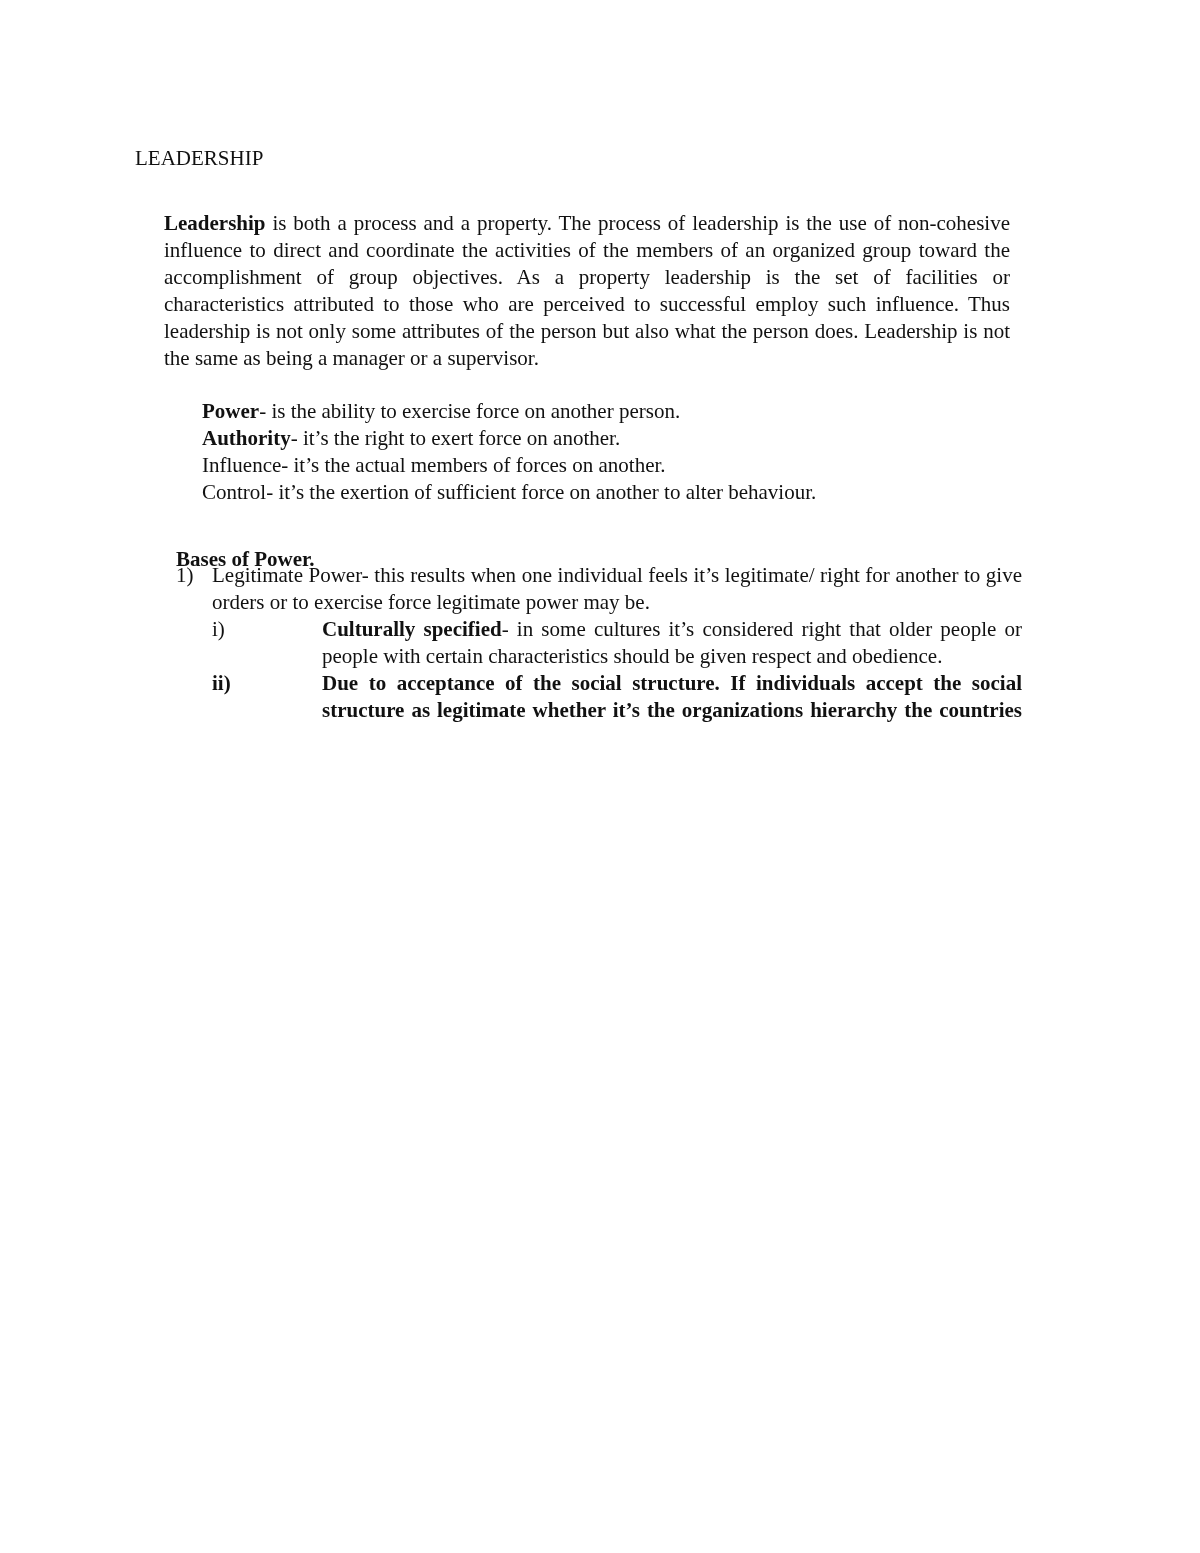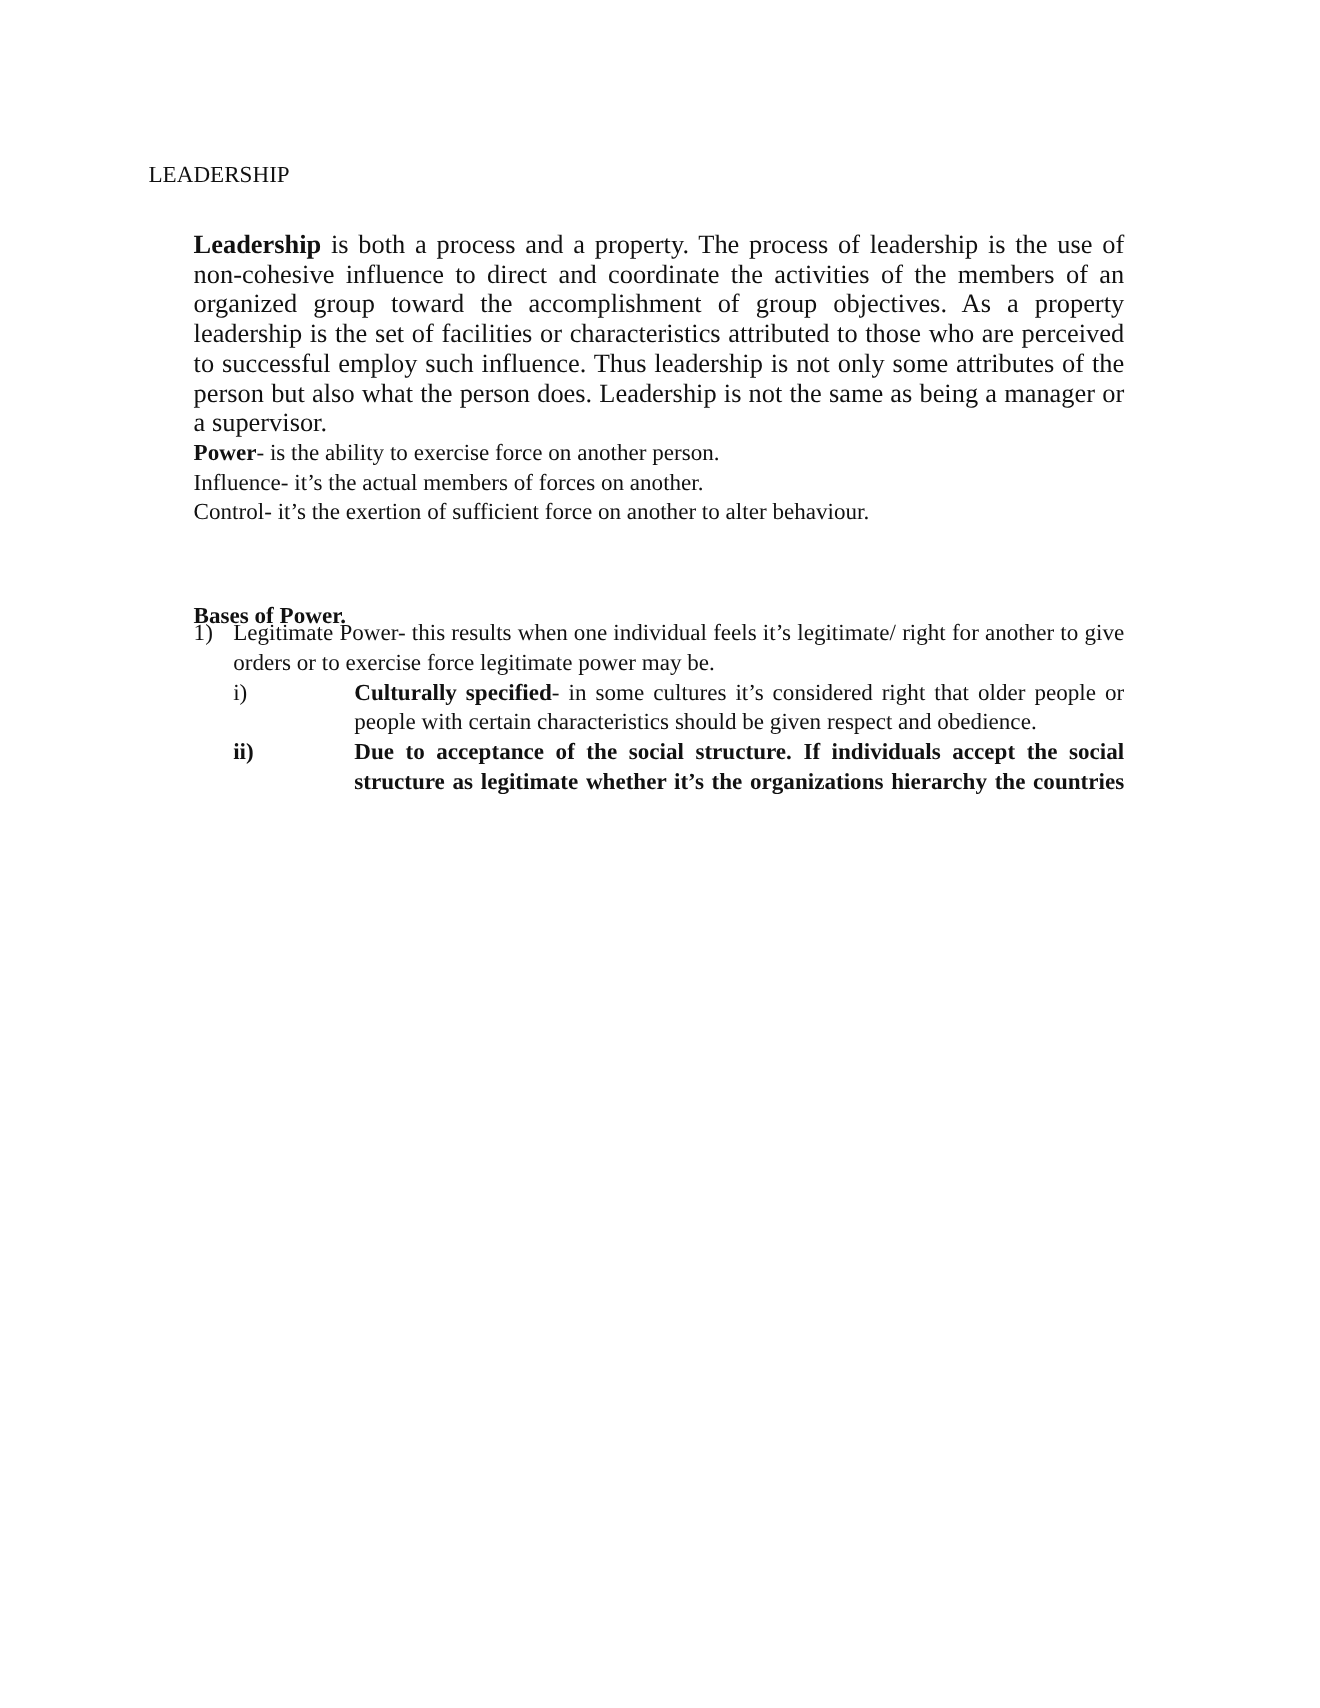--- a/index.html
+++ b/index.html
@@ -1,23 +1,23 @@
 <!DOCTYPE html>
 <html><head>
   <meta charset="utf-8">
   <style>
     html, body { margin:0; padding:0; background:#ffffff; }
     body { width:1200px; height:1553px; position:relative; overflow:hidden;
       font-family:"Liberation Serif", "DejaVu Serif", serif; color:#111; }
     .page { position:absolute; left:0; top:0; width:1094px; height:1553px; }
     .title { position:absolute; left:135px; top:146px; font-size:21px; letter-spacing:0; }
-    .para { position:absolute; left:176px; top:210px; width:846px; font-size:24px;
+    .para { position:absolute; left:164px; top:210px; width:846px; font-size:21px;
       line-height:27px; text-align:justify; }
     .defs { position:absolute; left:176px; top:398px; width:846px; font-size:21px; line-height:27px; }
-    .defs div { white-space:nowrap; }
+    .defs div { white-space:nowrap;margin-left:26px; }
     .bases-h { position:absolute; left:176px; top:535px; font-size:21px; font-weight:bold;margin-top:12px; }
     .item1 { position:absolute; left:176px; top:562px; width:846px; font-size:21px; line-height:27px; }
     .item1 .num { position:absolute; left:0; top:0; }
     .item1 .txt { margin-left:36px; text-align:justify; text-align-last:left; }
     .sub { position:absolute; left:212px; width:810px; font-size:21px; line-height:27px; }
     .sub .num { position:absolute; left:0; top:0; }
     .sub .txt { margin-left:110px; text-align:justify; text-align-last:left; }
     .sub1 { top:616px; }
     .sub2 { top:670px;font-weight:bold; }
     .sub2 .txt { text-align-last:justify; }
@@ -26,20 +26,21 @@
 </head>
 <body>
 
 <div class="page">
   <div class="title">LEADERSHIP</div>
 
   <div class="para"><b>Leadership</b><span> is both a process and a property. The process of leadership is the use of non-cohesive influence to direct and coordinate the activities of the members of an organized group toward the accomplishment of group objectives. As a property leadership is the set of facilities or characteristics attributed to those who are perceived to successful employ such influence. Thus leadership is not only some attributes of the person but also what the person does. Leadership is not the same as being a manager or a supervisor.</span></div>
 
   <div class="defs">
     <div><b>Power</b><span>- is the ability to exercise force on another person.</span></div>
+    <div><b>Authority</b><span>- it’s the right to exert force on another.</span></div>
     <div><span>Influence</span><span>- it’s the actual members of forces on another.</span></div>
     <div><span>Control</span><span>- it’s the exertion of sufficient force on another to alter behaviour.</span></div>
   </div>
 
   <div class="bases-h">Bases of Power.</div>
 
   <div class="item1">
     <span class="num">1)</span>
     <div class="txt">Legitimate Power- this results when one individual feels it’s legitimate/ right for another to give orders or to exercise force legitimate power may be.</div>
   </div>

